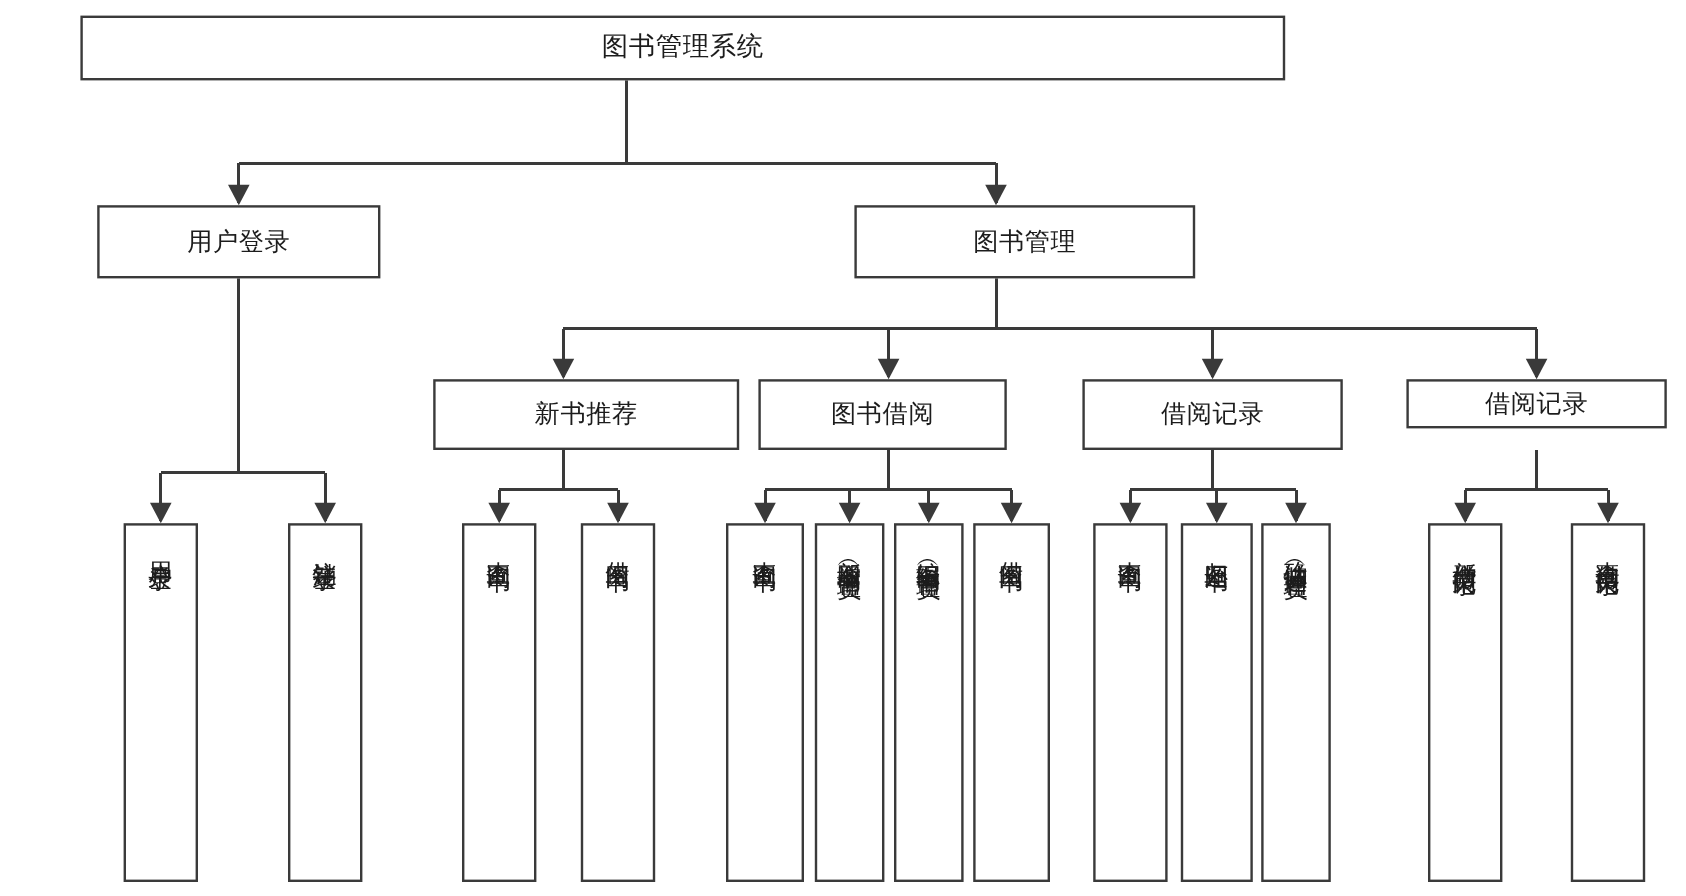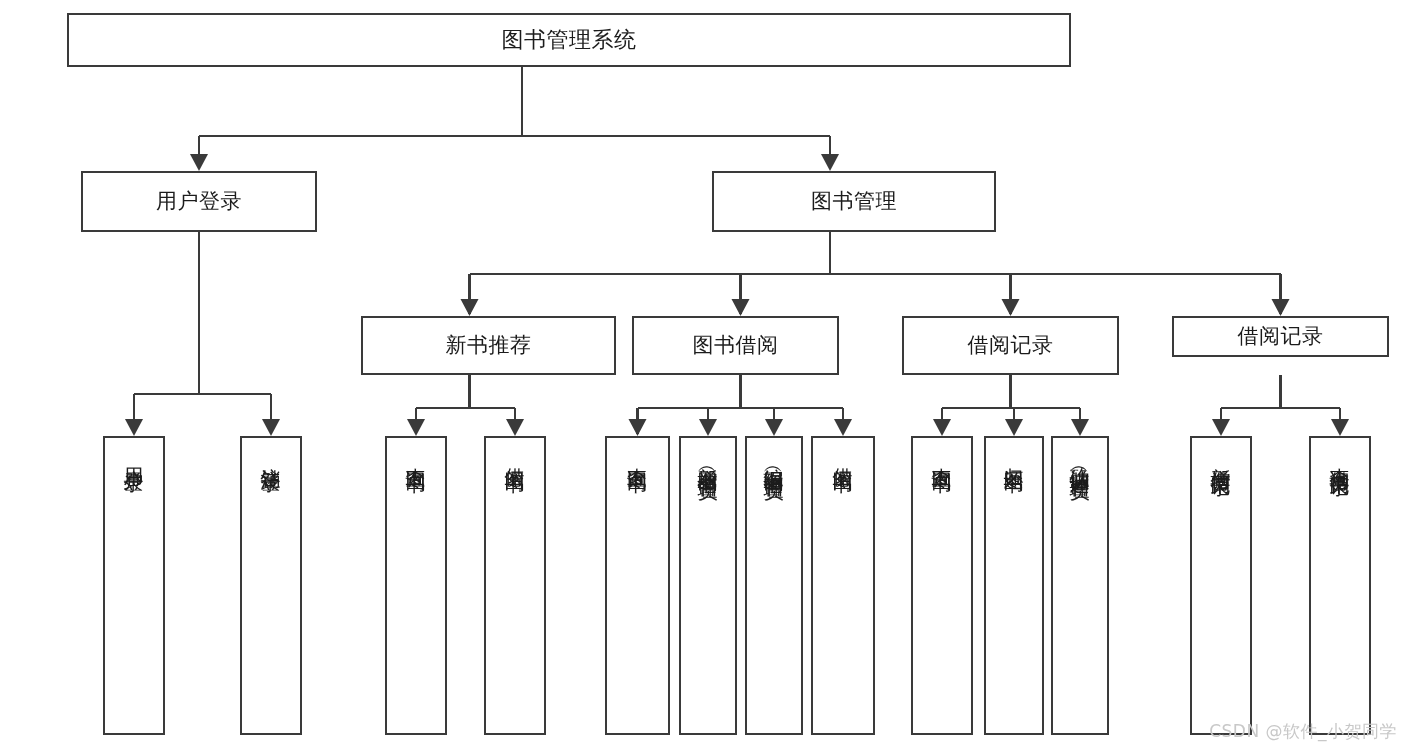--- a/index.html
+++ b/index.html
@@ -194,14 +194,13 @@
       <div class="node-box vertical" style="left: 1051px; top: 436px; width: 58px; height: 299px;">
         <span class="node-label">确认归还（管理员）</span>
       </div>
       <div class="node-box vertical" style="left: 1190px; top: 436px; width: 62px; height: 299px;">
         <span class="node-label">新增借阅记录</span>
       </div>
       <div class="node-box vertical" style="left: 1309px; top: 436px; width: 62px; height: 299px;">
         <span class="node-label">查询借阅记录</span>
       </div>
     </div>
-  <div id="watermark">CSDN @软件_小贺同学</div>
 </div>
 
 </body></html>

